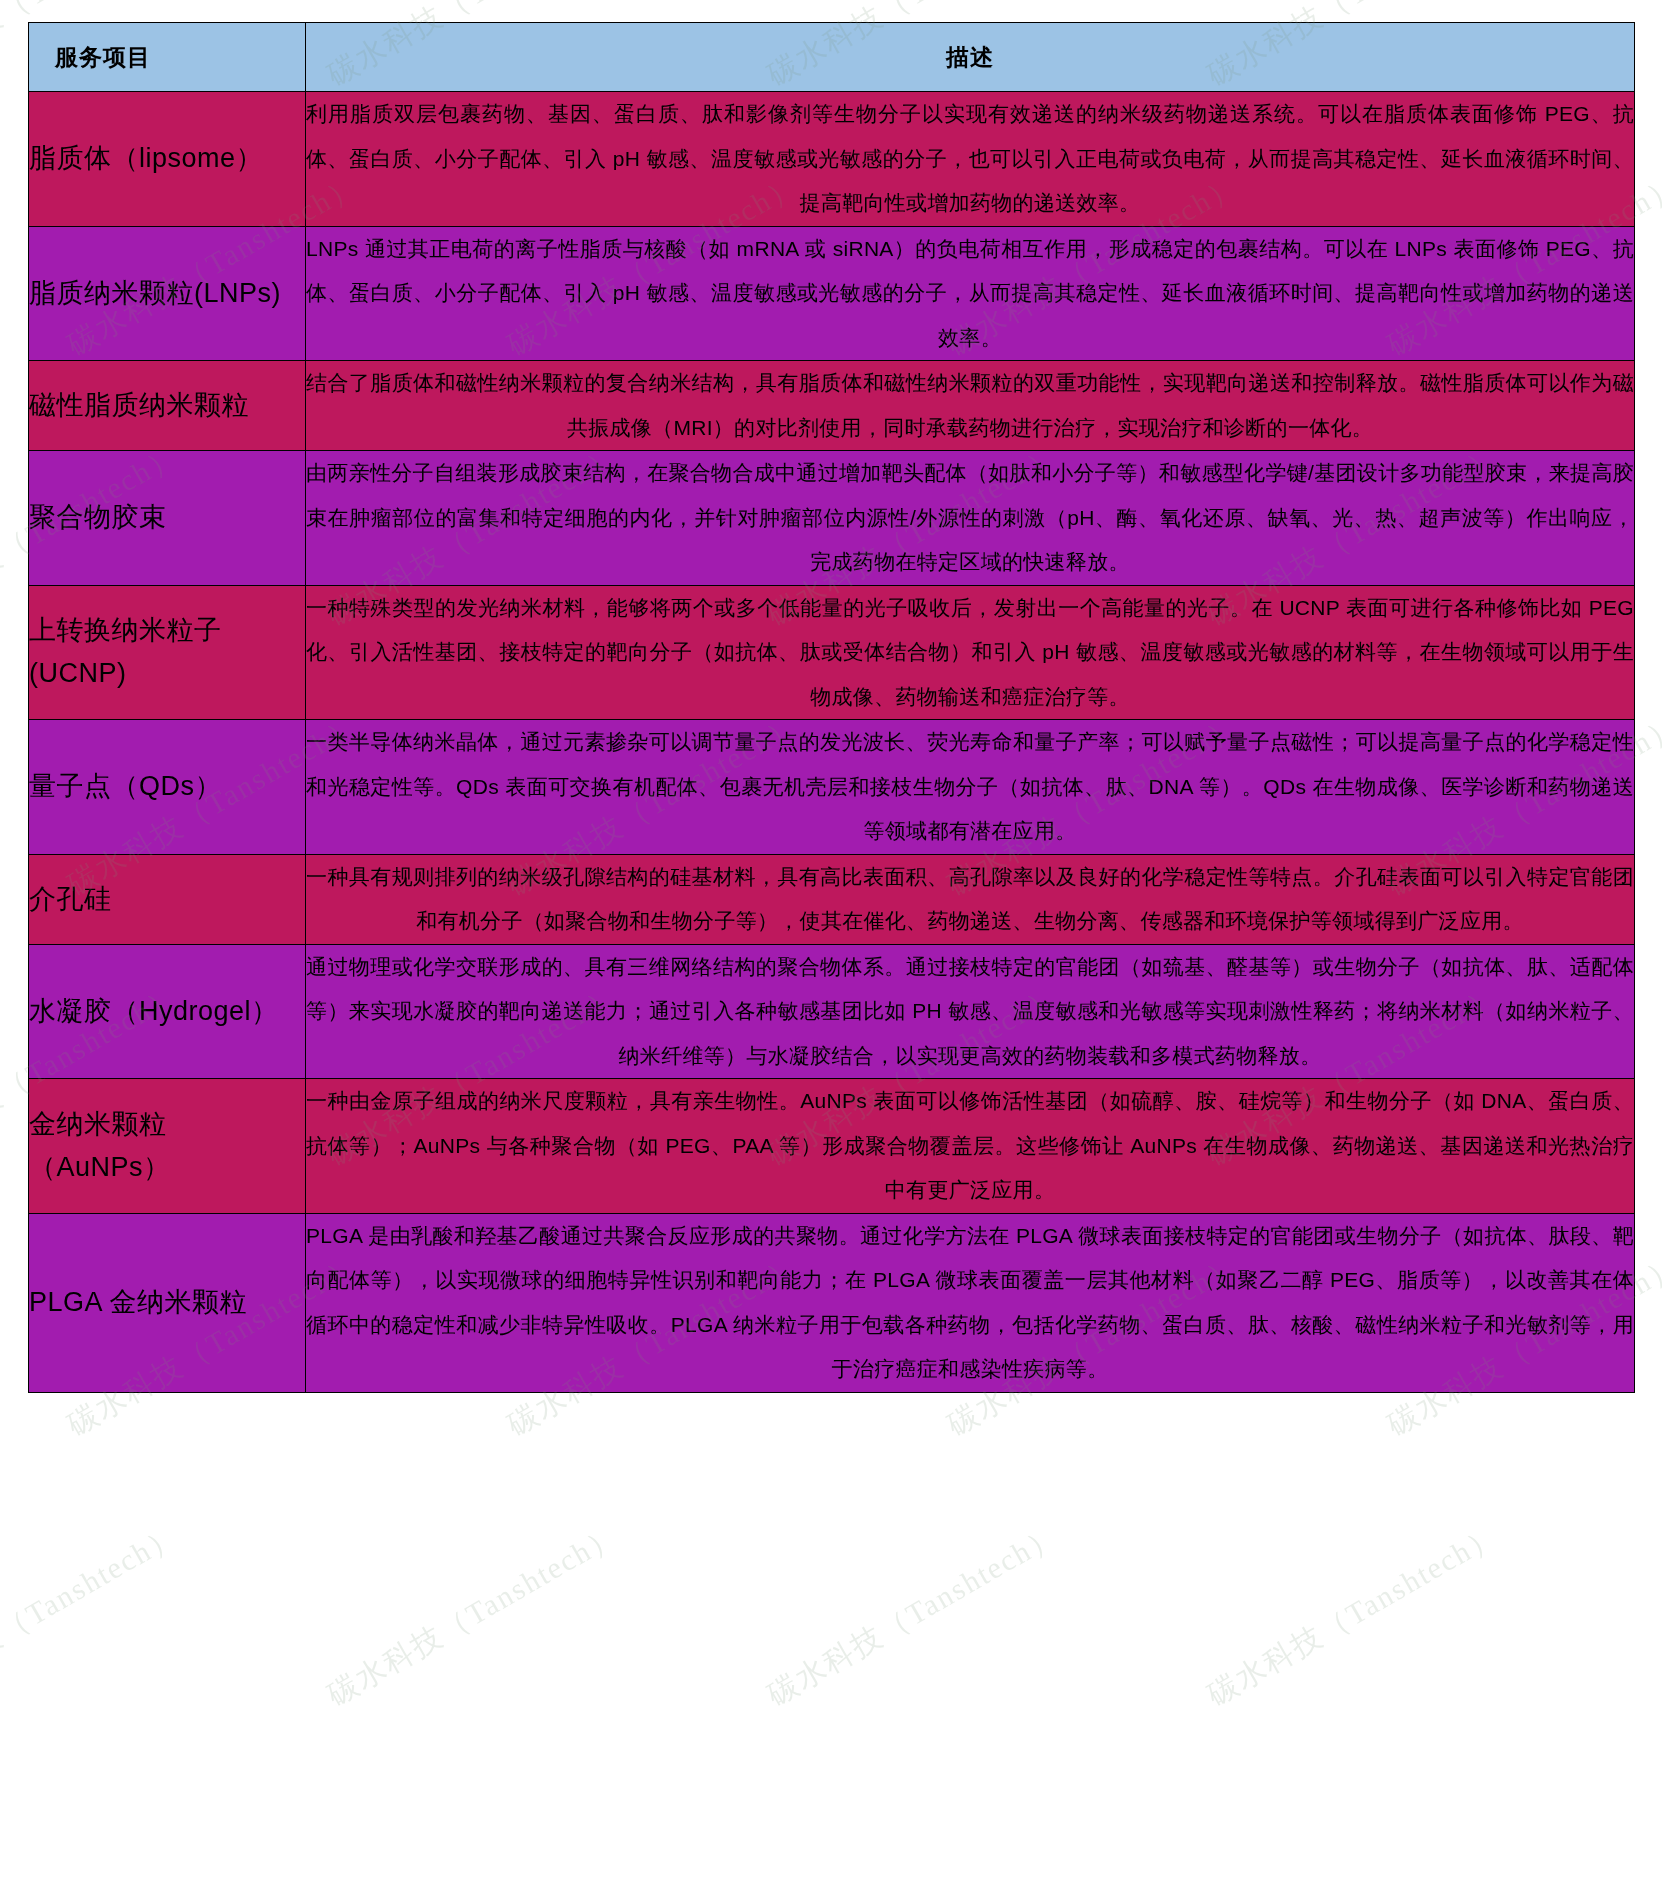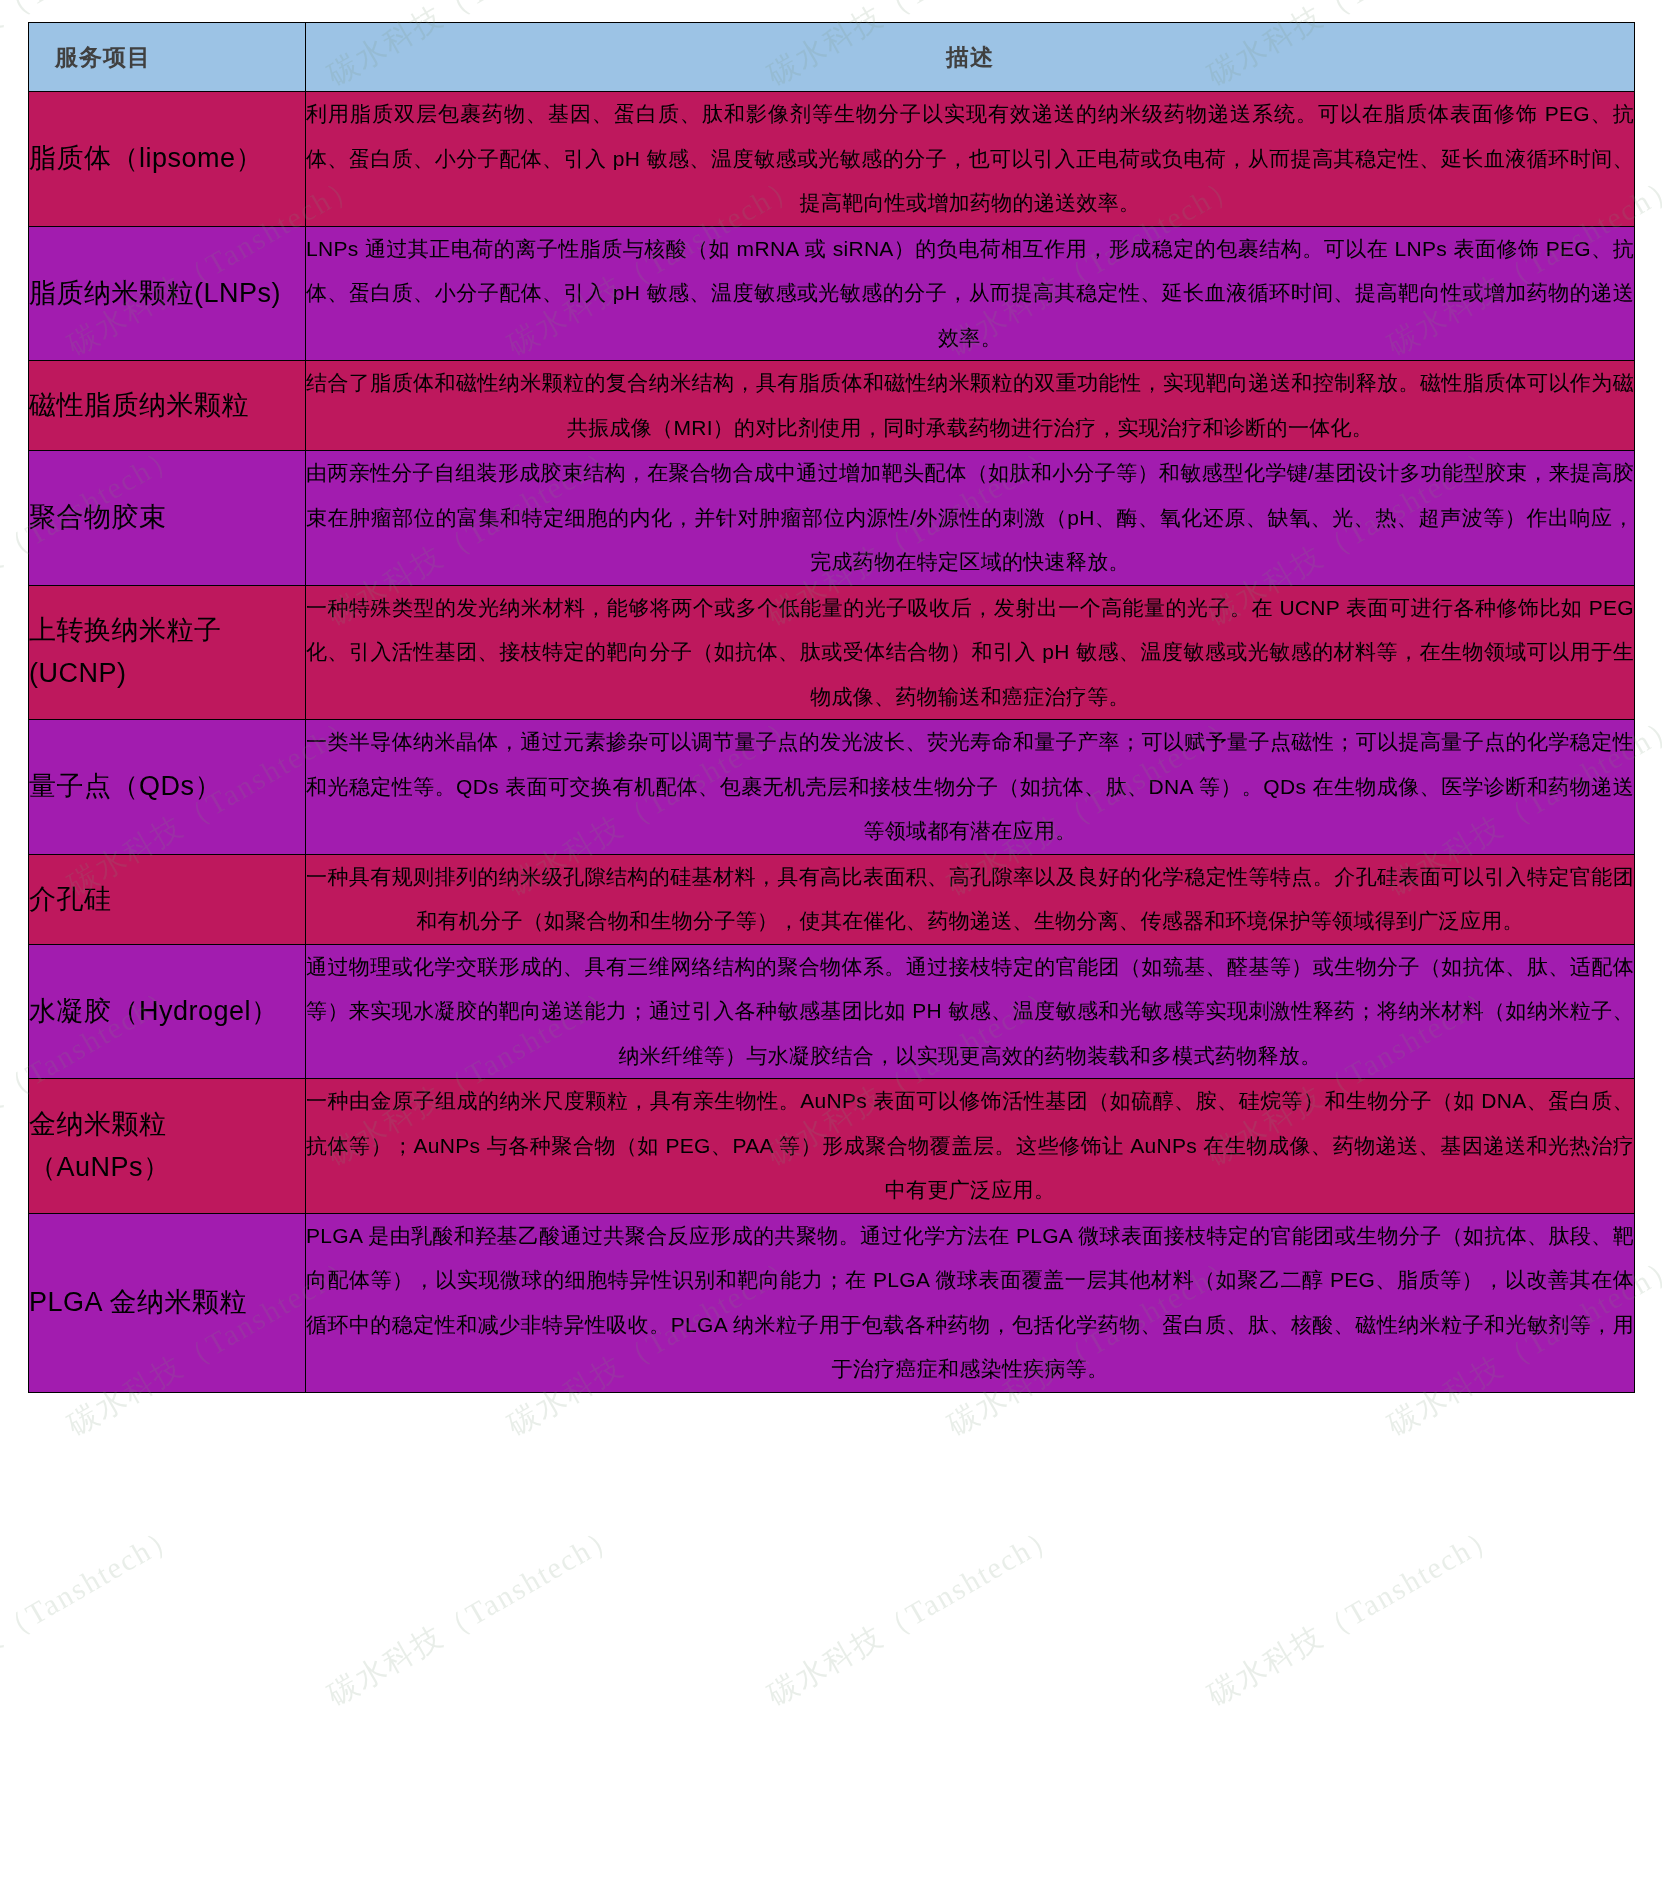--- a/index.html
+++ b/index.html
@@ -60,21 +60,21 @@
     vertical-align: middle;
     padding: 0;
   }
 
   thead th {
     background: #9CC3E5;
     height: 68px;
     font-size: 23px;
     font-weight: bold;
     letter-spacing: 1px;
-    color: #404040;
+    color: #000000;
   }
   thead th.h-item { text-align: left; padding-left: 26px; }
   thead th.h-desc { text-align: center; }
 
   td.item {
     font-size: 27px;
     text-align: left;
     padding: 10px 8px 10px 24px;
     line-height: 1.6;
     letter-spacing: 0.5px;

